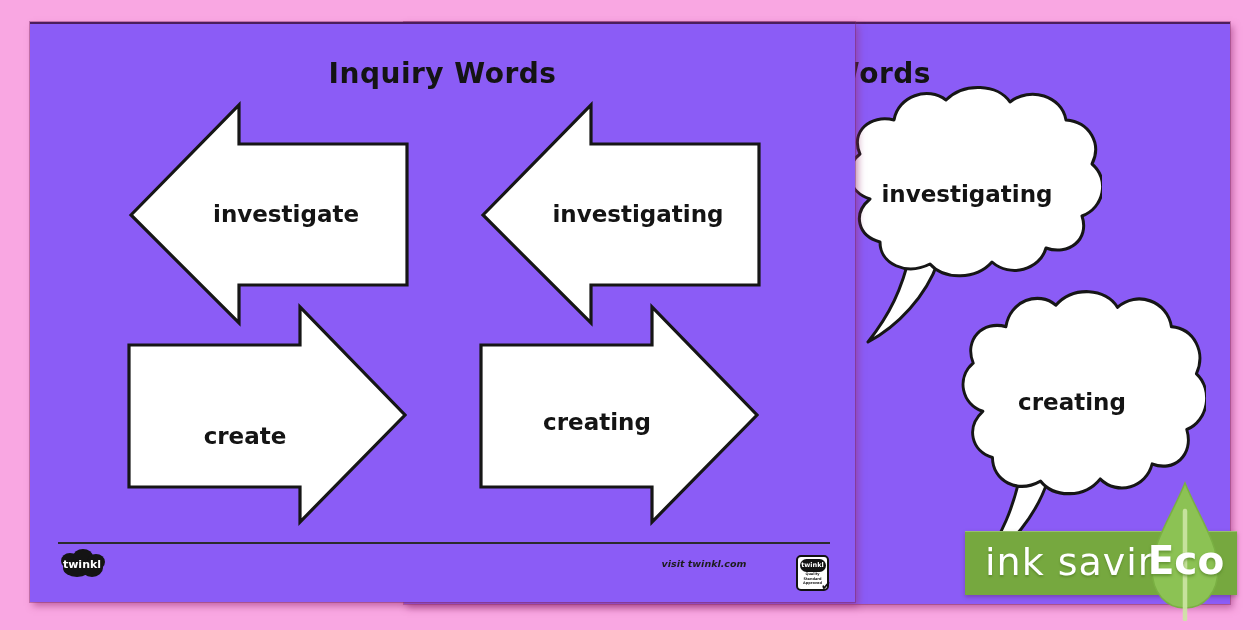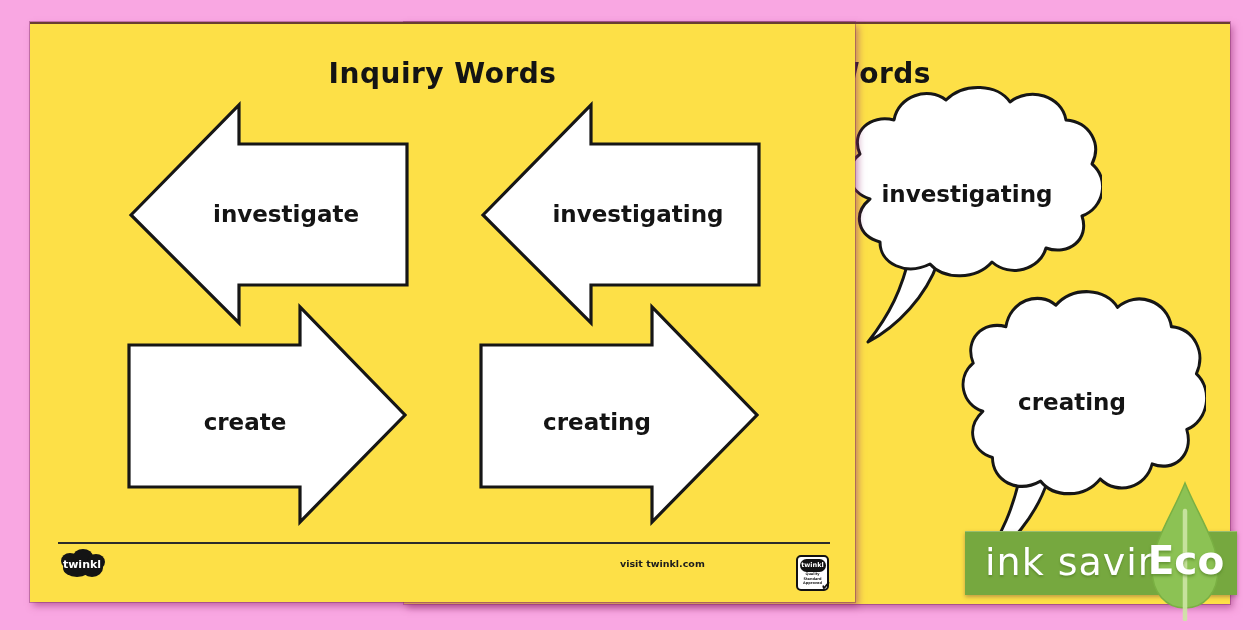--- a/index.html
+++ b/index.html
@@ -3,41 +3,41 @@
 <meta charset="utf-8">
 <style>
   html,body{margin:0;padding:0;}
   body{
     width:1260px;height:630px;overflow:hidden;position:relative;
     background:#f9a7e2;
     font-family:"DejaVu Sans","Liberation Sans",sans-serif;
   }
   .stage{position:absolute;inset:0;}
   .page{
-    position:absolute;background:#fde047;
+    position:absolute;background:#8b5cf6;
     border-top:2px solid rgba(55,10,40,.75);
     box-shadow:0 0 0 1px rgba(120,40,95,.40), 3px 4px 7px rgba(150,45,115,.55);
   }
   .page-back{left:404px;top:22px;width:826px;height:580px;z-index:1;}
   .page-front{left:30px;top:22px;width:825px;height:578px;z-index:2;}
   .page-title{
     position:absolute;top:33px;left:0;width:100%;text-align:center;
     font-size:28px;font-weight:bold;color:#141414;letter-spacing:.5px;
   }
   .arrow-layer{position:absolute;left:0;top:0;width:825px;height:578px;}
   .shape-label{
     position:absolute;height:36px;line-height:36px;text-align:center;
     font-size:23px;font-weight:bold;color:#141414;
   }
   .bubble{position:absolute;}
   .footer-line{position:absolute;left:28px;top:518px;width:772px;height:2px;background:#2b2b2b;}
   .footer-logo{position:absolute;left:26px;top:524px;}
   .visit-text{
-    position:absolute;left:590px;top:534px;width:168px;text-align:left;
-    font-size:9.5px;font-weight:bold;color:#1c1c1c;
+    position:absolute;left:590px;top:534px;width:168px;text-align:center;
+    font-size:9.5px;font-weight:bold;color:#1c1c1c;font-style:italic;
   }
   .badge{
     position:absolute;left:766px;top:531px;width:33px;height:36px;
     border:2px solid #111;border-radius:5px;background:#fff;box-sizing:border-box;
     text-align:center;
   }
   .badge-cloud{
     margin:2px auto 0 auto;width:26px;height:13px;background:#111;border-radius:7px;
     color:#fff;font-size:6.5px;font-weight:bold;line-height:13px;
   }
@@ -92,21 +92,21 @@
 
     <svg class="arrow-layer" viewBox="0 0 825 578">
       <polygon points="101,191 209,81 209,120 377,120 377,261 209,261 209,299" fill="#ffffff" stroke="#161616" stroke-width="3.2"></polygon>
       <polygon points="453,191 561,81 561,120 729,120 729,261 561,261 561,299" fill="#ffffff" stroke="#161616" stroke-width="3.2"></polygon>
       <polygon points="99,321 270,321 270,283 375,391 270,498 270,463 99,463" fill="#ffffff" stroke="#161616" stroke-width="3.2"></polygon>
       <polygon points="451,321 622,321 622,283 727,391 622,498 622,463 451,463" fill="#ffffff" stroke="#161616" stroke-width="3.2"></polygon>
     </svg>
 
     <div class="shape-label" style="left:120px;top:172px;width:272px;">investigate</div>
     <div class="shape-label" style="left:472px;top:172px;width:272px;">investigating</div>
-    <div class="shape-label" style="left:99px;top:380px;width:232px;">create</div>
+    <div class="shape-label" style="left:99px;top:394px;width:232px;">create</div>
     <div class="shape-label" style="left:451px;top:380px;width:232px;">creating</div>
 
     <div class="footer-line"></div>
 
     <svg class="footer-logo" width="54" height="34" viewBox="0 0 54 34">
       <ellipse cx="14" cy="13" rx="9" ry="8" fill="#141414"></ellipse>
       <ellipse cx="27" cy="9" rx="10" ry="8" fill="#141414"></ellipse>
       <ellipse cx="40" cy="14" rx="9" ry="8" fill="#141414"></ellipse>
       <ellipse cx="21" cy="20" rx="14" ry="9" fill="#141414"></ellipse>
       <ellipse cx="36" cy="20" rx="11" ry="9" fill="#141414"></ellipse>

